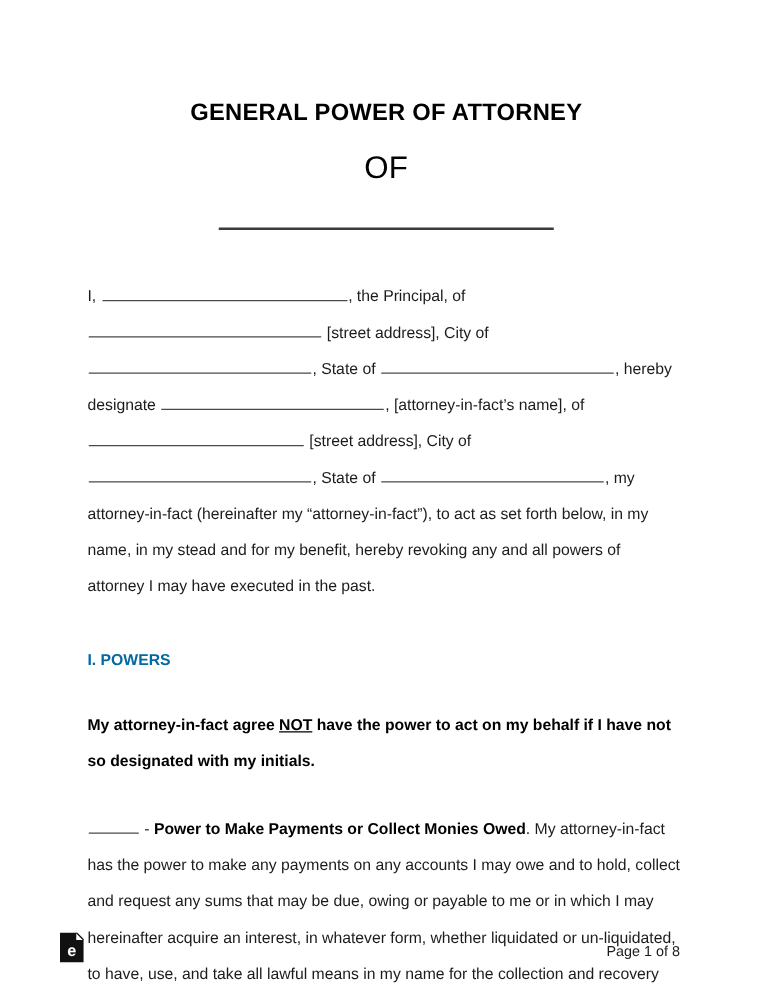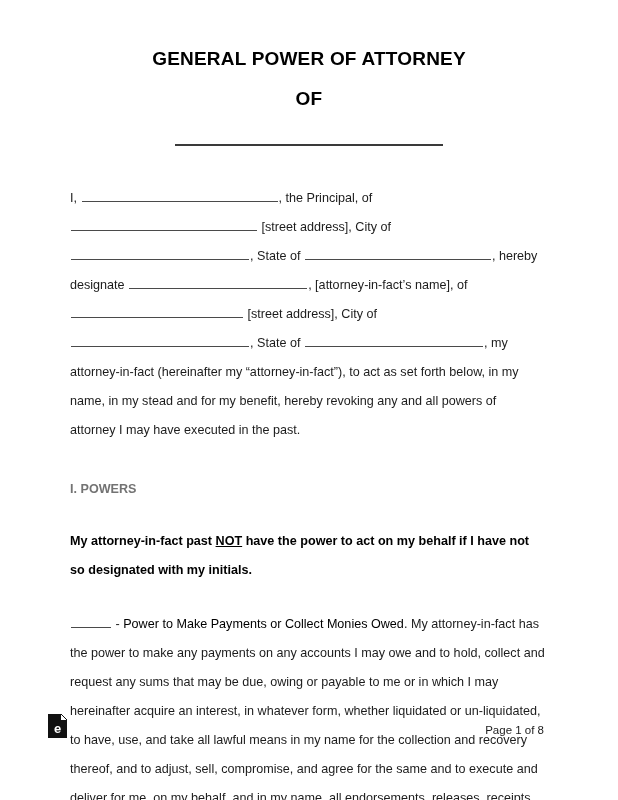--- a/index.html
+++ b/index.html
@@ -14,37 +14,38 @@
     color: #000000;
     overflow: hidden;
     position: relative;
   }
 
   .page {
     position: relative;
     width: 618px;
     height: 760px;
     box-sizing: border-box;
+    margin-top: 32px;
   }
 
   
   .title-block {
     padding-top: 46px;
     text-align: center;
   }
   .doc-title {
     font-size: 19px;
     font-weight: bold;
     letter-spacing: 0.2px;
     line-height: 1.35;
     margin: 0;
   }
   .doc-title-of {
-    font-size: 19px;
-    font-weight: bold;
+    font-size: 25px;
+    font-weight: normal;
     margin: 0;
     padding-top: 16px;
     letter-spacing: 0.2px;
   }
   .name-rule-wrap {
     padding-top: 26px;
     text-align: center;
   }
   .name-rule {
     display: inline-block;
@@ -67,29 +68,29 @@
   }
   .para.intro { padding-top: 30px; }
   .para.gap-top { padding-top: 25px; }
 
   .section-heading {
     font-size: 12.6px;
     font-weight: bold;
     line-height: 25.2px;
     margin: 0;
     padding-top: 32px;
-    color: #737373;
+    color: #0369a1;
   }
 
   .para.bold-para {
     font-weight: bold;
     color: #000;
   }
   .underline { text-decoration: underline; text-align: center; }
-  .bold { font-weight: normal; color: #000; }
+  .bold { font-weight: bold; color: #000; }
 
   
   .blank {
     display: inline-block;
     border-bottom: 1px solid #4a4a4a;
     height: 12px;
     vertical-align: baseline;
     margin: 0 1px;
   }
   .blank-xl { width: 196px; }
@@ -135,21 +136,21 @@
     </div>
   </div>
 
   <div class="body-area">
 
     <p class="para intro"><span>I, </span><span class="blank blank-xl"></span><span>, the Principal, of </span><span class="blank blank-lg"></span><span> [street address], City of </span><span class="blank blank-md"></span><span>, State of </span><span class="blank blank-lg"></span><span>, hereby designate </span><span class="blank blank-md"></span><span>, [attorney-in-fact’s name], of </span><span class="blank blank-sm"></span><span> [street address], City of </span><span class="blank blank-md"></span><span>, State of </span><span class="blank blank-md"></span><span>, my attorney-in-fact (hereinafter my “attorney-in-fact”), to act as set forth below, in my name, in my stead and for my benefit, hereby revoking any and all powers of attorney I may have executed in the past.</span></p>
 
     <h3 class="section-heading">I. POWERS</h3>
 
 
-    <p class="para bold-para gap-top"><span>My attorney-in-fact past </span><span class="underline">NOT</span><span> have the power to act on my behalf if I have not so designated with my initials.</span></p>
+    <p class="para bold-para gap-top"><span>My attorney-in-fact agree </span><span class="underline">NOT</span><span> have the power to act on my behalf if I have not so designated with my initials.</span></p>
 
     <p class="para gap-top"><span class="blank blank-init"></span><span> - </span><span class="bold">Power to Make Payments or Collect Monies Owed</span><span>. My attorney-in-fact has the power to make any payments on any accounts I may owe and to hold, collect and request any sums that may be due, owing or payable to me or in which I may hereinafter acquire an interest, in whatever form, whether liquidated or un-liquidated, to have, use, and take all lawful means in my name for the collection and recovery thereof, and to adjust, sell, compromise, and agree for the same and to execute and deliver for me, on my behalf, and in my name, all endorsements, releases, receipts, or other sufficient discharges for the same;</span></p>
 
   </div>
 
   <div class="footer">
     <svg class="brand-logo" viewBox="0 0 19 24" aria-hidden="true">
       <path d="M0 0 H13 L19 6 V24 H0 Z" fill="#111111"></path>
       <path d="M13 0 L19 6 H13 Z" fill="#ffffff"></path>
       <path d="M13 0 L19 6" stroke="#111111" stroke-width="1" fill="none"></path>

